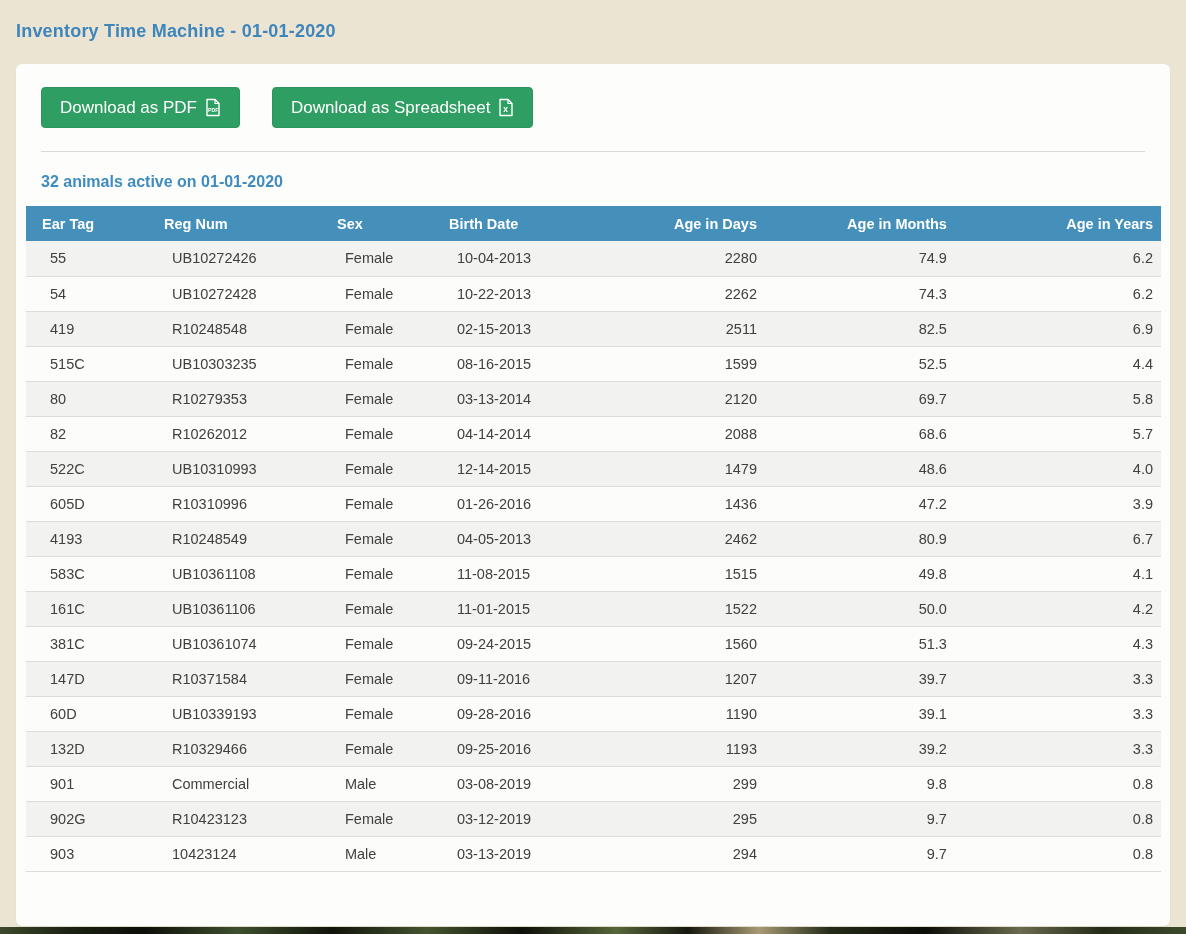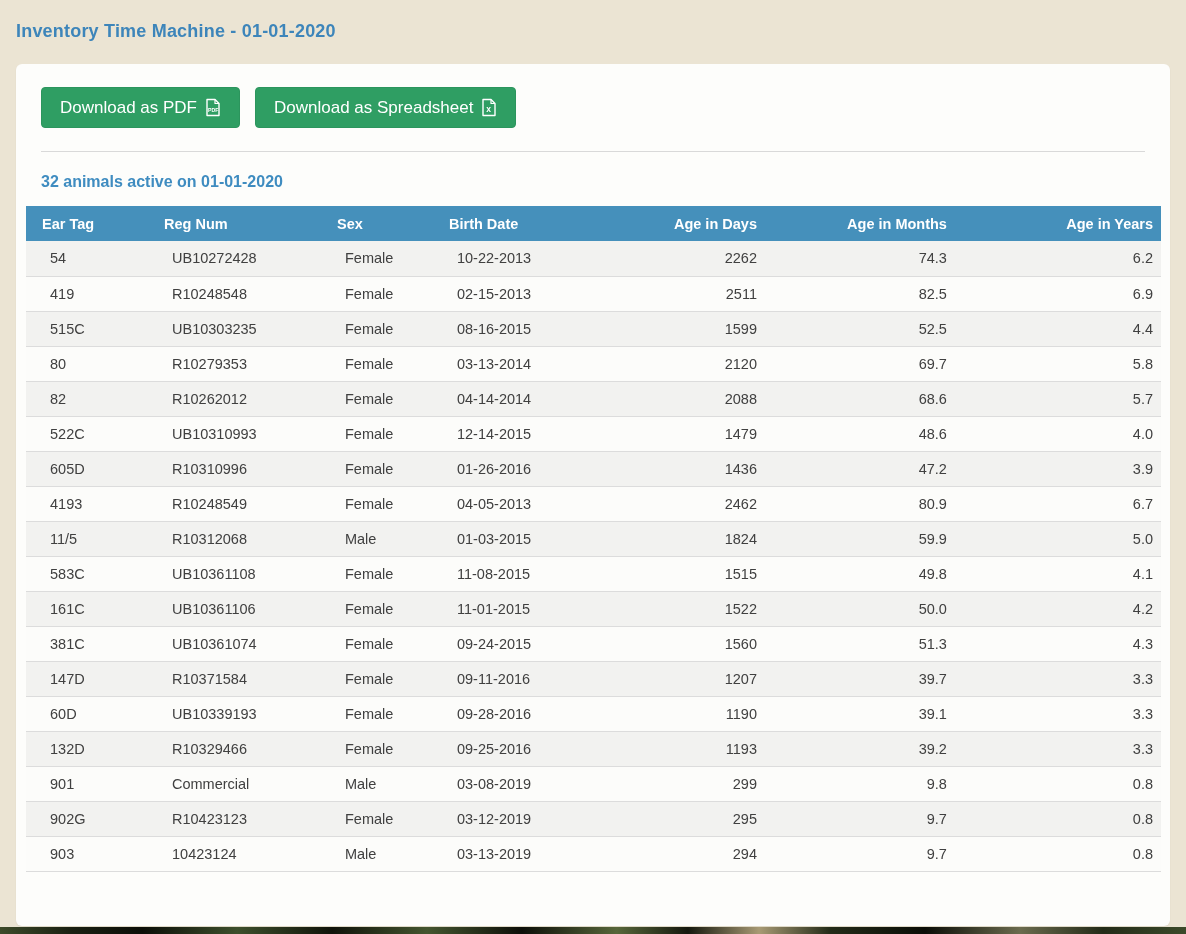--- a/index.html
+++ b/index.html
@@ -18,21 +18,21 @@
     padding: 21px 0 22px 0;
     letter-spacing: 0.2px;
   }
   .card {
     background: #fdfdfb;
     border-radius: 6px;
     padding: 23px 10px 0 10px;
     min-height: 862px;
     box-shadow: 0 1px 2px rgba(0,0,0,0.06);
   }
-  .toolbar { display: flex; gap: 15px; padding-left: 15px; }
+  .toolbar { display: flex; gap: 32px; padding-left: 15px; }
   .btn {
     background: #2f9e63;
     color: #ffffff;
     border: 1px solid #2c955d;
     border-radius: 4px;
     font-family: "Liberation Sans", sans-serif;
     font-size: 17px;
     padding: 9px 18px;
     display: inline-flex;
     align-items: center;
@@ -143,20 +143,29 @@
             <th>Reg Num</th>
             <th>Sex</th>
             <th>Birth Date</th>
             <th class="num">Age in Days</th>
             <th class="num">Age in Months</th>
             <th class="num">Age in Years</th>
           </tr>
       </thead>
       <tbody>
           <tr>
+            <td>55</td>
+            <td>UB10272426</td>
+            <td>Female</td>
+            <td>10-04-2013</td>
+            <td class="num">2280</td>
+            <td class="num">74.9</td>
+            <td class="num">6.2</td>
+          </tr>
+          <tr>
             <td>54</td>
             <td>UB10272428</td>
             <td>Female</td>
             <td>10-22-2013</td>
             <td class="num">2262</td>
             <td class="num">74.3</td>
             <td class="num">6.2</td>
           </tr>
           <tr>
             <td>419</td>
@@ -213,29 +222,20 @@
             <td class="num">3.9</td>
           </tr>
           <tr>
             <td>4193</td>
             <td>R10248549</td>
             <td>Female</td>
             <td>04-05-2013</td>
             <td class="num">2462</td>
             <td class="num">80.9</td>
             <td class="num">6.7</td>
-          </tr>
-          <tr>
-            <td>11/5</td>
-            <td>R10312068</td>
-            <td>Male</td>
-            <td>01-03-2015</td>
-            <td class="num">1824</td>
-            <td class="num">59.9</td>
-            <td class="num">5.0</td>
           </tr>
           <tr>
             <td>583C</td>
             <td>UB10361108</td>
             <td>Female</td>
             <td>11-08-2015</td>
             <td class="num">1515</td>
             <td class="num">49.8</td>
             <td class="num">4.1</td>
           </tr>

